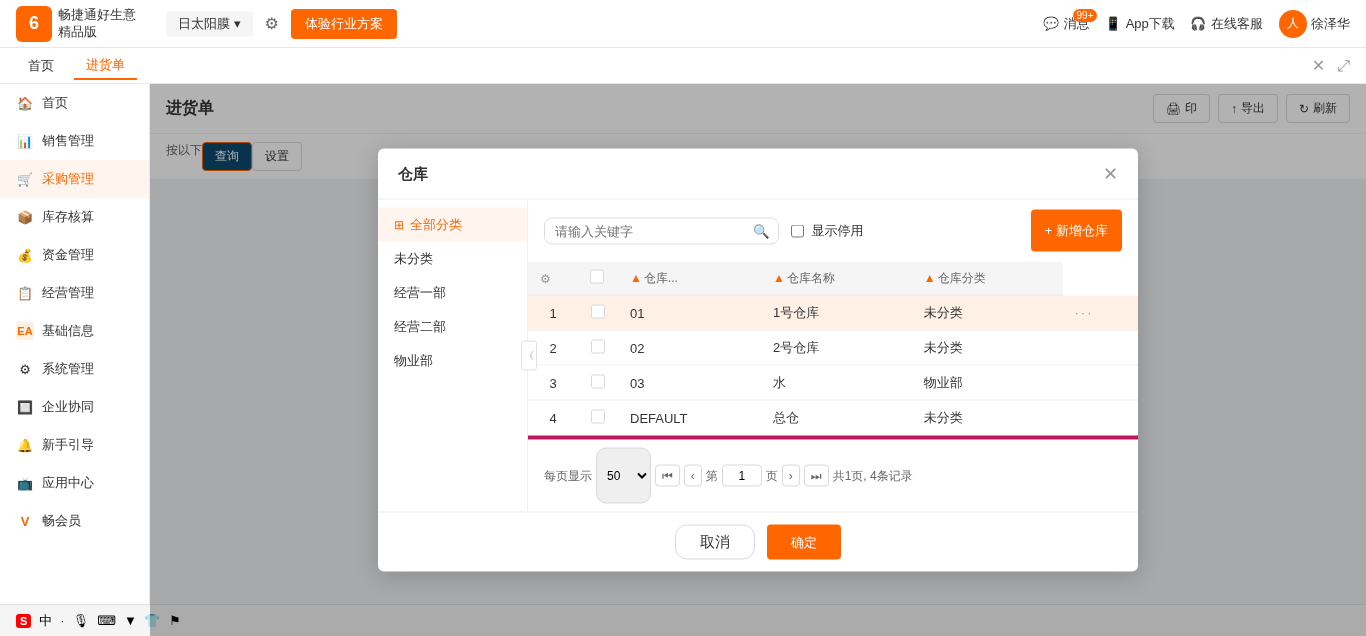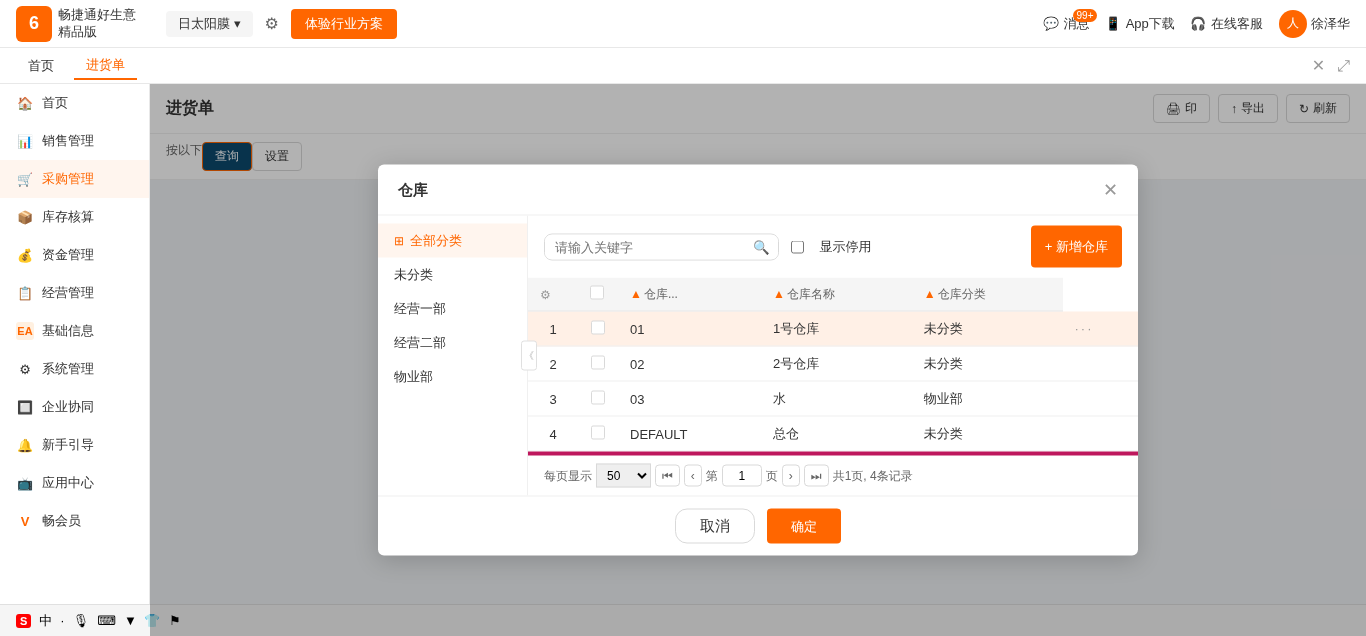--- a/index.html
+++ b/index.html
@@ -49,32 +49,32 @@
     .modal-close { cursor: pointer; color: #999; font-size: 18px; }
     .modal-body { display: flex; flex: 1; overflow: hidden; }
     .modal-sidebar { width: 150px; border-right: 1px solid #f0f0f0; padding: 8px 0; }
     .modal-sidebar-item { display: flex; align-items: center; gap: 6px; padding: 8px 16px; cursor: pointer; font-size: 13px; color: #333; }
     .modal-sidebar-item.active { color: #f60; background: #fff5ee; }
     .modal-content { flex: 1; display: flex; flex-direction: column; overflow: hidden; }
     .modal-toolbar { display: flex; align-items: center; padding: 10px 16px; gap: 12px; }
     .search-input-wrap { display: flex; align-items: center; border: 1px solid #d9d9d9; border-radius: 8px; overflow: hidden; }
     .search-input-wrap input { border: none; outline: none; padding: 5px 10px; font-size: 13px; width: 200px; }
     .search-icon-btn { background: #fff; border: none; padding: 5px 8px; cursor: pointer; color: #999; }
-    .show-disabled { display: flex; align-items: center; gap: 16px; font-size: 13px; color: #333; cursor: pointer; }
+    .show-disabled { display: flex; align-items: center; gap: 8px; font-size: 13px; color: #333; cursor: pointer; }
     .add-warehouse-btn { margin-left: auto; background: #f60; color: #fff; border: none; border-radius: 4px; padding: 12px 14px; cursor: pointer; font-size: 13px; }
     .modal-table { flex: 1; overflow-y: auto; }
     .modal-table table { width: 100%; border-collapse: collapse; }
     .modal-table th { background: #f5f5f5; padding: 8px 12px; text-align: left; font-size: 12px; color: #666; border-bottom: 1px solid #e8e8e8; font-weight: normal; }
     .modal-table td { padding: 8px 12px; font-size: 13px; color: #333; border-bottom: 1px solid #f0f0f0; }
     .modal-table tr.selected td { background: #fff0e6; }
     .col-num { width: 50px; text-align: center; }
     .col-check { width: 40px; text-align: center; }
     .col-gear { width: 50px; text-align: center; }
     .modal-footer-bar { border-top: 4px solid #be185d; padding: 8px 16px; display: flex; align-items: center; gap: 4px; font-size: 12px; color: #666; }
-    .page-size-select { border: 1px solid #d9d9d9; border-radius: 0; padding: 3px 6px; font-size: 12px; }
+    .page-size-select { border: 1px solid #d9d9d9; border-radius: 10px; padding: 19px 6px; font-size: 12px; }
     .pager-btn { border: 1px solid #d9d9d9; background: #fff; border-radius: 4px; padding: 3px 6px; cursor: pointer; color: #666; font-size: 12px; }
     .pager-input { border: 1px solid #d9d9d9; border-radius: 4px; padding: 3px 6px; width: 40px; text-align: center; font-size: 12px; }
     .modal-action-footer { display: flex; justify-content: center; gap: 12px; padding: 12px; border-top: 1px solid #f0f0f0; }
     .btn-cancel { border: 1px solid #d9d9d9; background: #fff; border-radius: 12px; padding: 7px 24px; cursor: pointer; font-size: 15px; color: #333; }
     .btn-confirm { background: #f60; color: #fff; border: none; border-radius: 4px; padding: 7px 24px; cursor: pointer; font-size: 13px; }
     .sort-icon { color: #f60; margin-right: 2px; }
     .checkbox-cell { width: 14px; height: 14px; border: 1px solid #d9d9d9; border-radius: 2px; display: inline-block; background: #fff; }
     .gear-cell { color: #999; }
     .three-dots { color: #999; letter-spacing: 2px; }
     .modal-sidebar-relative { position: relative; }

